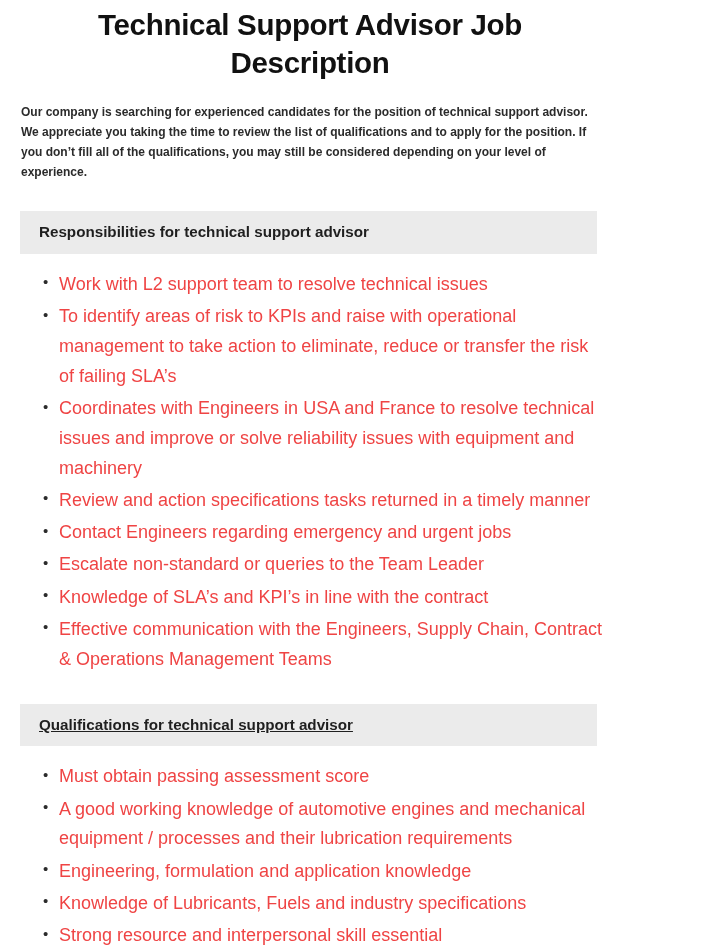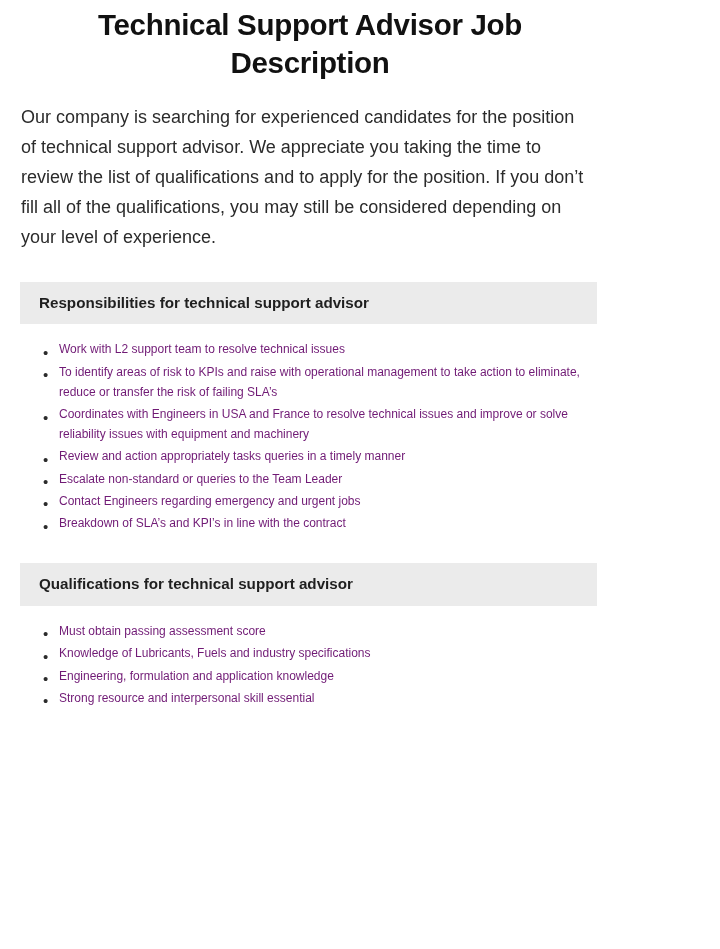--- a/index.html
+++ b/index.html
@@ -23,57 +23,58 @@
     font-size: 29.5px;
     font-weight: bold;
     letter-spacing: -0.3px;
     text-align: center;
     color: #111111;
     margin: 0;
     padding: 6px 20px 0 20px;
     line-height: 1.28;
   }
   .intro {
-    font-size: 18px;
+    font-size: 12px;
     line-height: 1.68;
     color: #2b2b2b;
     margin: 0;
     padding: 20px 30px 0 21px;
-    font-weight: normal;
+    font-weight: bold;
   }
   .section {
     margin: 0;
     padding: 0;
   }
   .section-header {
     background: #ebebeb;
     margin: 0 23px 0 20px;
     padding: 11px 0 12px 19px;
     font-size: 15.2px;
     font-weight: bold;
     color: #1f1f1f;
     box-sizing: border-box;
     line-height: 1.3;
   }
   .section-first {
     margin-top: 29px;
   }
   .section-next {
     margin-top: 29px;
+    text-decoration: underline;
   }
   ul.bullets {
     list-style: none;
     margin: 0;
     padding: 16px 14px 0 43px;
   }
   ul.bullets li {
     position: relative;
-    font-size: 12px;
+    font-size: 18px;
     line-height: 1.655;
-    color: #701a75;
+    color: #ef4444;
     padding: 0 0 0 16px;
     margin: 0 0 2.5px 0;
   }
   ul.bullets li::before {
     content: "\2022";
     position: absolute;
     left: 0;
     top: -0.5px;
     font-size: 15px;
     color: #2b2b2b;
@@ -88,30 +89,32 @@
   <h1 class="doc-title">Technical Support Advisor Job Description</h1>
 
   <p class="intro">Our company is searching for experienced candidates for the position of technical support advisor. We appreciate you taking the time to review the list of qualifications and to apply for the position. If you don’t fill all of the qualifications, you may still be considered depending on your level of experience.</p>
 
   <div class="section">
     <div class="section-header section-first">Responsibilities for technical support advisor</div>
     <ul class="bullets">
       <li>Work with L2 support team to resolve technical issues</li>
       <li>To identify areas of risk to KPIs and raise with operational management to take action to eliminate, reduce or transfer the risk of failing SLA’s</li>
       <li>Coordinates with Engineers in USA and France to resolve technical issues and improve or solve reliability issues with equipment and machinery</li>
-      <li>Review and action appropriately tasks queries in a timely manner</li>
+      <li>Review and action specifications tasks returned in a timely manner</li>
+      <li>Contact Engineers regarding emergency and urgent jobs</li>
       <li>Escalate non-standard or queries to the Team Leader</li>
-      <li>Contact Engineers regarding emergency and urgent jobs</li>
-      <li>Breakdown of SLA’s and KPI’s in line with the contract</li>
+      <li>Knowledge of SLA’s and KPI’s in line with the contract</li>
+      <li>Effective communication with the Engineers, Supply Chain, Contract &amp; Operations Management Teams</li>
     </ul>
   </div>
 
   <div class="section">
     <div class="section-header section-next">Qualifications for technical support advisor</div>
     <ul class="bullets">
       <li>Must obtain passing assessment score</li>
+      <li>A good working knowledge of automotive engines and mechanical equipment / processes and their lubrication requirements</li>
+      <li>Engineering, formulation and application knowledge</li>
       <li>Knowledge of Lubricants, Fuels and industry specifications</li>
-      <li>Engineering, formulation and application knowledge</li>
       <li>Strong resource and interpersonal skill essential</li>
     </ul>
   </div>
 
 </div>
 
 </body></html>

